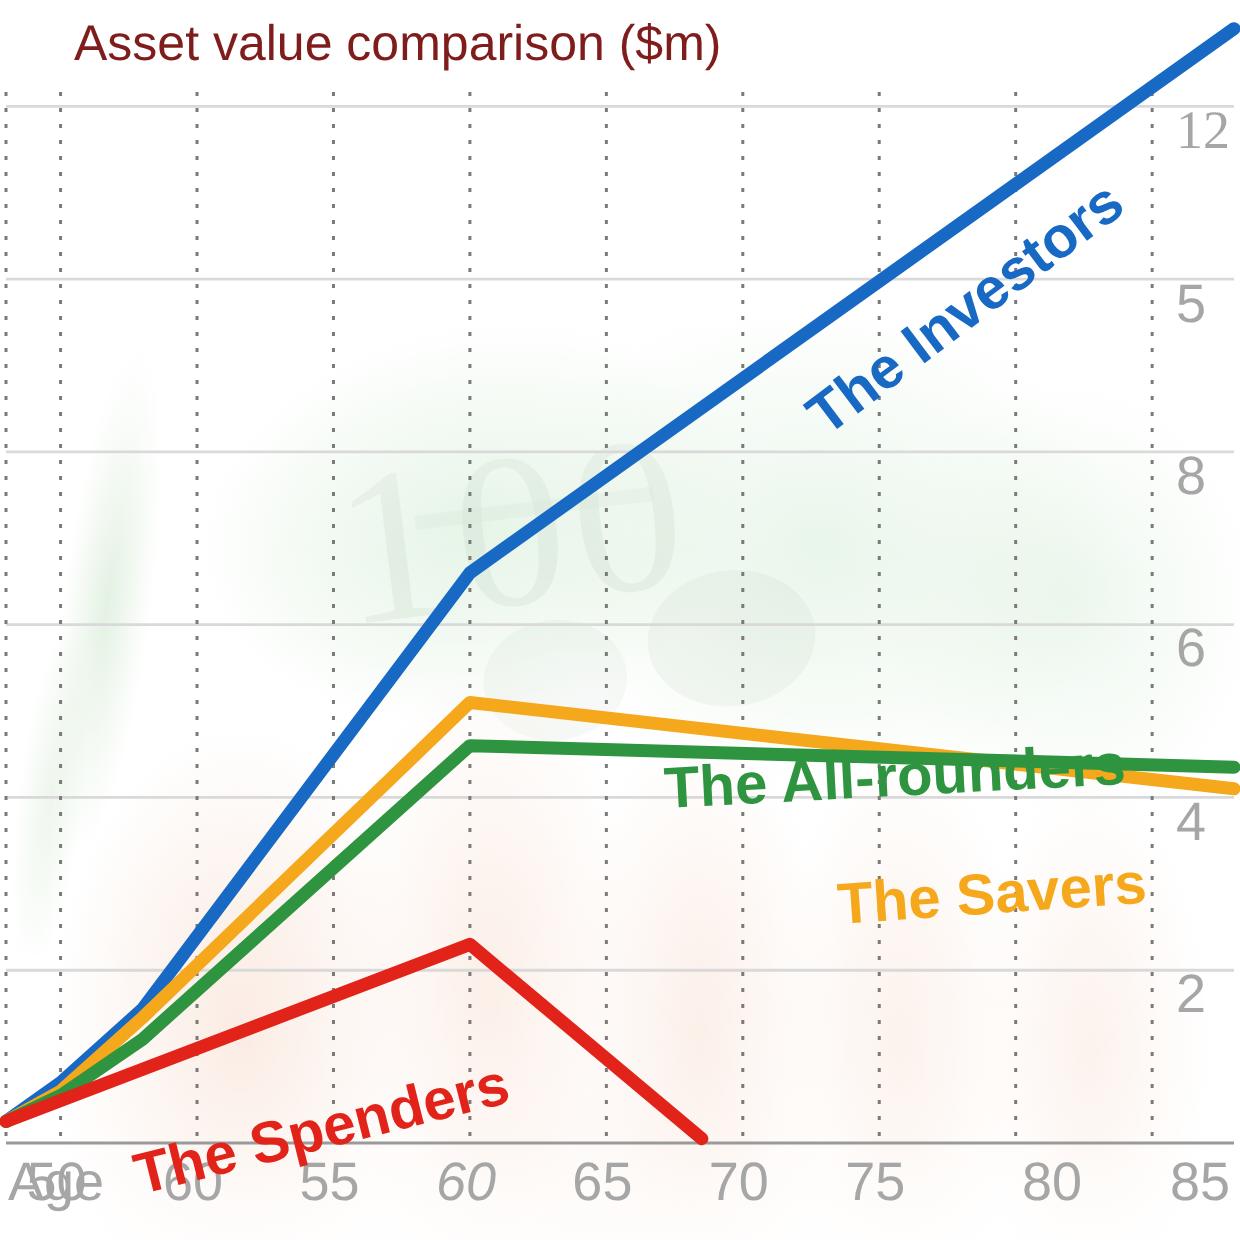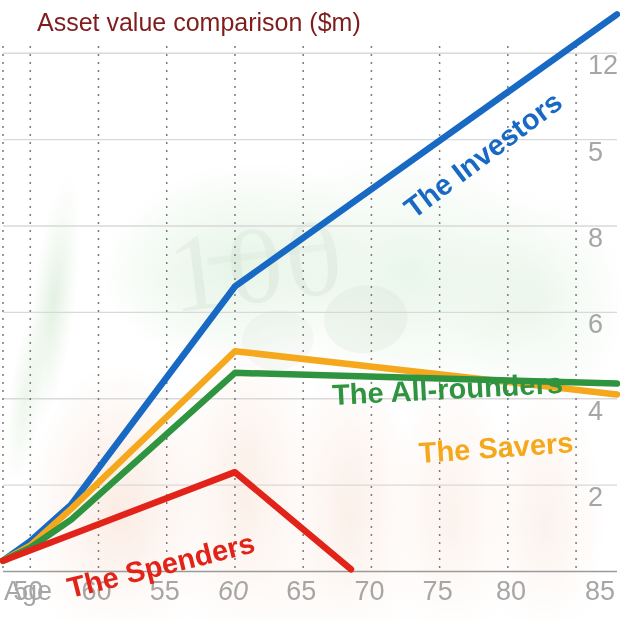--- a/index.html
+++ b/index.html
@@ -201,32 +201,32 @@
   </svg>
 
   <div class="chart-title">Asset value comparison ($m)</div>
 
   <div id="y-tick-labels">
       <div class="ylabel" style="top: 484.115px;">2</div>
       <div class="ylabel" style="top: 397.731px;">4</div>
       <div class="ylabel" style="top: 311.346px;">6</div>
       <div class="ylabel" style="top: 224.962px;">8</div>
       <div class="ylabel" style="top: 138.577px;">5</div>
-      <div class="ylabel" style="top: 52.1923px;">12</div>
+      <div class="ylabel" style="top: 52.1923px; font-family: Liberation Serif, serif;">12</div>
     </div>
   <div id="x-tick-labels">
       <div class="xlabel" style="left: 4px;">Age</div>
       <div class="xlabel" style="left: 13.2889px;">50</div>
       <div class="xlabel" style="left: 81.5111px;">60</div>
       <div class="xlabel" style="left: 149.733px;">55</div>
       <div class="xlabel" style="left: 217.956px; font-style: italic;">60</div>
       <div class="xlabel" style="left: 286.178px;">65</div>
       <div class="xlabel" style="left: 354.4px; text-align: center;">70</div>
       <div class="xlabel" style="left: 422.622px;">75</div>
-      <div class="xlabel" style="left: 496px;">80</div>
+      <div class="xlabel" style="left: 511px;">80</div>
       <div class="xlabel" style="left: 585px;">85</div>
     </div>
 
   <div class="series-label" id="label-investors">The Investors</div>
   <div class="series-label" id="label-allrounders">The All-rounders</div>
   <div class="series-label" id="label-savers">The Savers</div>
   <div class="series-label" id="label-spenders">The Spenders</div>
 
 </div>
 

